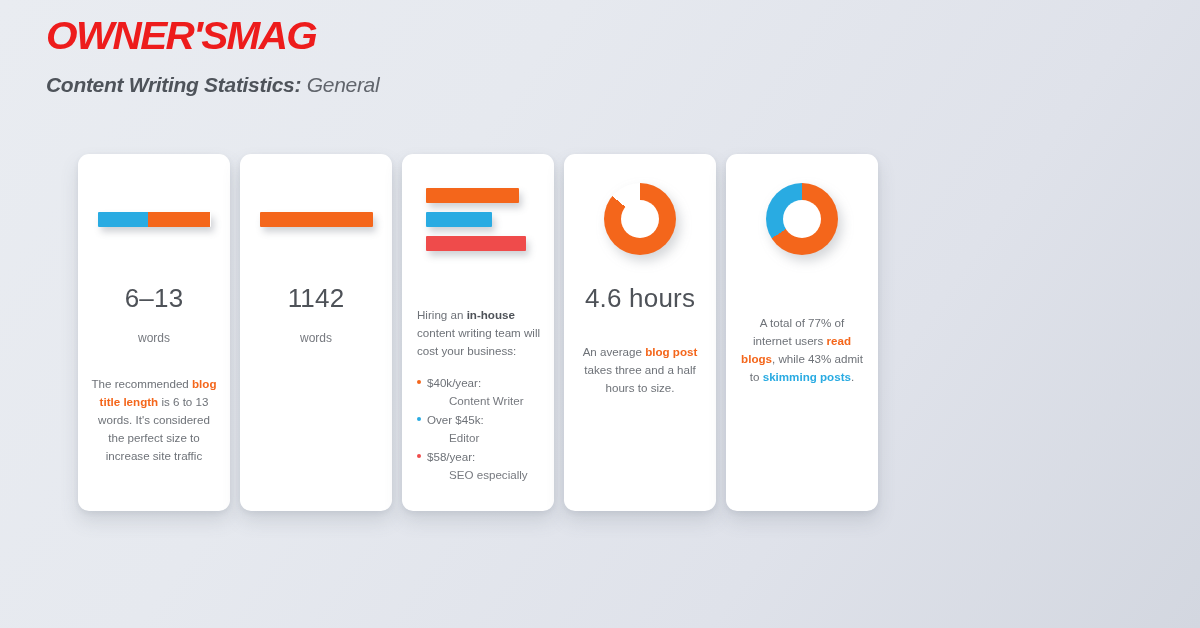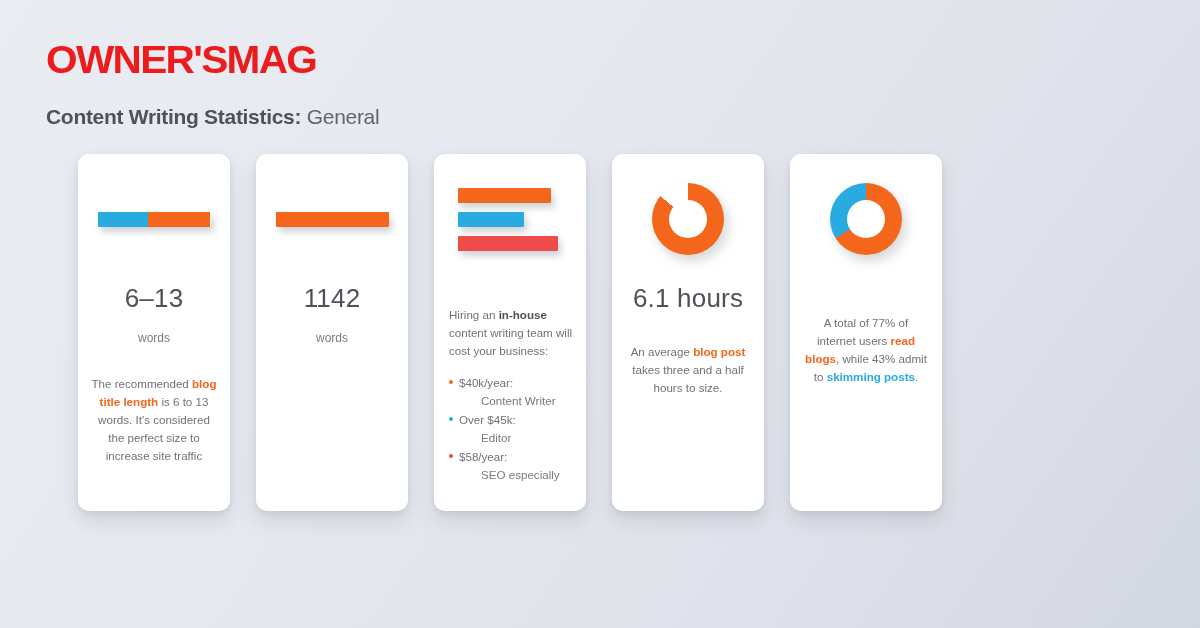--- a/index.html
+++ b/index.html
@@ -15,52 +15,53 @@
     font-family: "Liberation Sans", sans-serif;
     background: linear-gradient(125deg, #e9ecf1 0%, #e6e9ef 35%, #dfe2ea 70%, #d3d7e0 100%);
     position: relative;
     -webkit-font-smoothing: antialiased;
   }
 
   
   .header {
     position: absolute;
     left: 46px;
-    top: 40px;
+    top: 16px;
+    font-style: italic;
   }
 
   .brand {
     font-size: 39px;
     font-weight: bold;
     letter-spacing: -1.6px;
     color: #ed1c1c;
     font-family: "Liberation Sans", sans-serif;
     line-height: 1;
     transform: scaleX(1.04);
     transform-origin: left center;
     white-space: nowrap;
   }
 
   .subtitle {
-    margin-top: 26px;
+    margin-top: 18px;
     font-size: 21px;
     color: #5b5f66;
     letter-spacing: -0.3px;
     white-space: nowrap;
   }
   .subtitle .st-bold { font-weight: bold; color: #4e535a; }
   .subtitle .st-light { font-weight: normal; color: #61656c; }
 
   
   .cards {
     position: absolute;
     left: 78px;
     top: 154px;
     display: flex;
-    gap: 26px;
+    gap: 10px;
   }
 
   .card {
     width: 152px;
     height: 357px;
     background: #ffffff;
     border-radius: 11px;
     box-shadow: 0 10px 18px rgba(90, 98, 115, 0.17),
                 0 2px 5px rgba(90, 98, 115, 0.10);
     padding: 0 9px;
@@ -239,21 +240,21 @@
         <li><span class="dot" style="background: rgb(244, 102, 27);"></span><span>$40k/year:</span><span class="role">Content Writer</span></li>
         <li><span class="dot" style="background: rgb(41, 171, 226);"></span><span>Over $45k:</span><span class="role">Editor</span></li>
         <li><span class="dot" style="background: rgb(239, 75, 75);"></span><span>$58/year:</span><span class="role">SEO especially</span></li>
       </ul>
     </div>
     <div class="card">
       <div class="visual">
         <div class="donut" style="background: conic-gradient(rgb(244, 102, 27) 0%, rgb(244, 102, 27) 86%, rgb(255, 255, 255) 86%, rgb(255, 255, 255) 100%);"></div>
       </div>
       <div class="statblock">
-        <div class="stat-value">6.1 hours</div>
+        <div class="stat-value">4.6 hours</div>
       </div>
       <div class="gap-md"></div>
       <div class="body-text"><span>An average </span><span class="hl-orange">blog post</span><span> takes three and a half hours to size.</span></div>
     </div>
     <div class="card">
       <div class="visual">
         <div class="donut" style="background: conic-gradient(rgb(244, 102, 27) 0%, rgb(244, 102, 27) 66%, rgb(41, 171, 226) 66%, rgb(41, 171, 226) 100%);"></div>
       </div>
       <div class="gap-md"></div>
       <div class="body-text"><span>A total of 77% of internet users </span><span class="hl-orange">read blogs</span><span>, while 43% admit to </span><span class="hl-blue">skimming posts</span><span>.</span></div>

